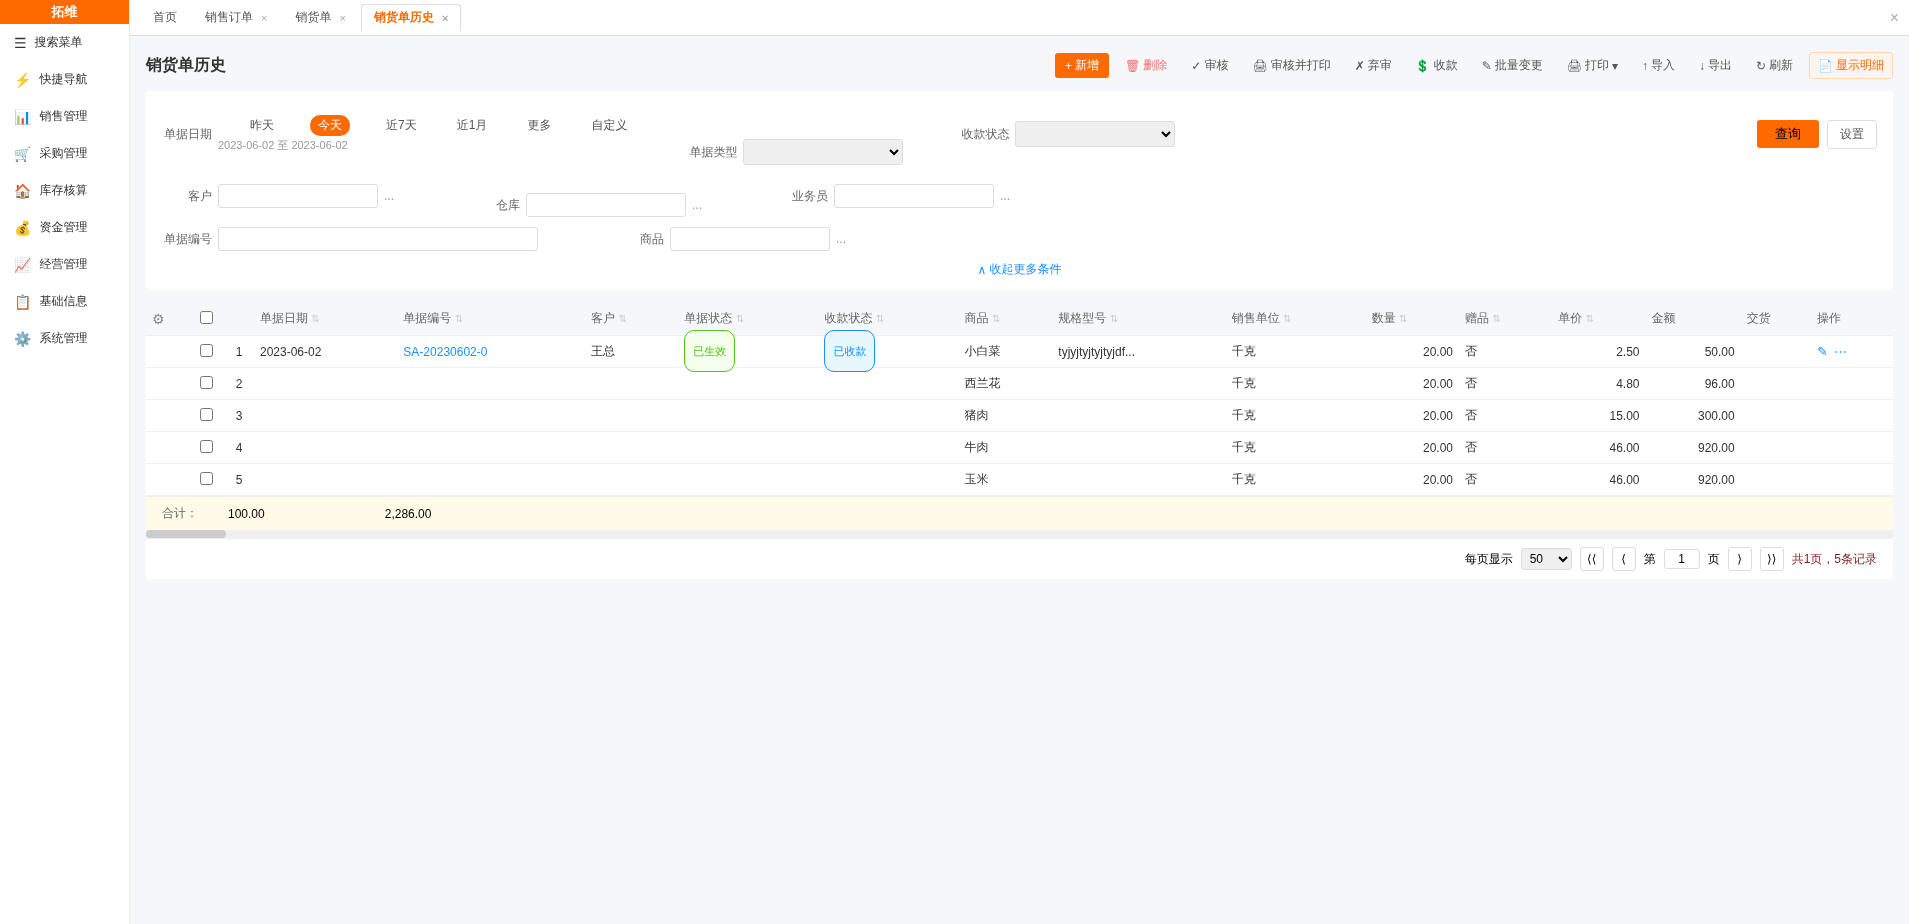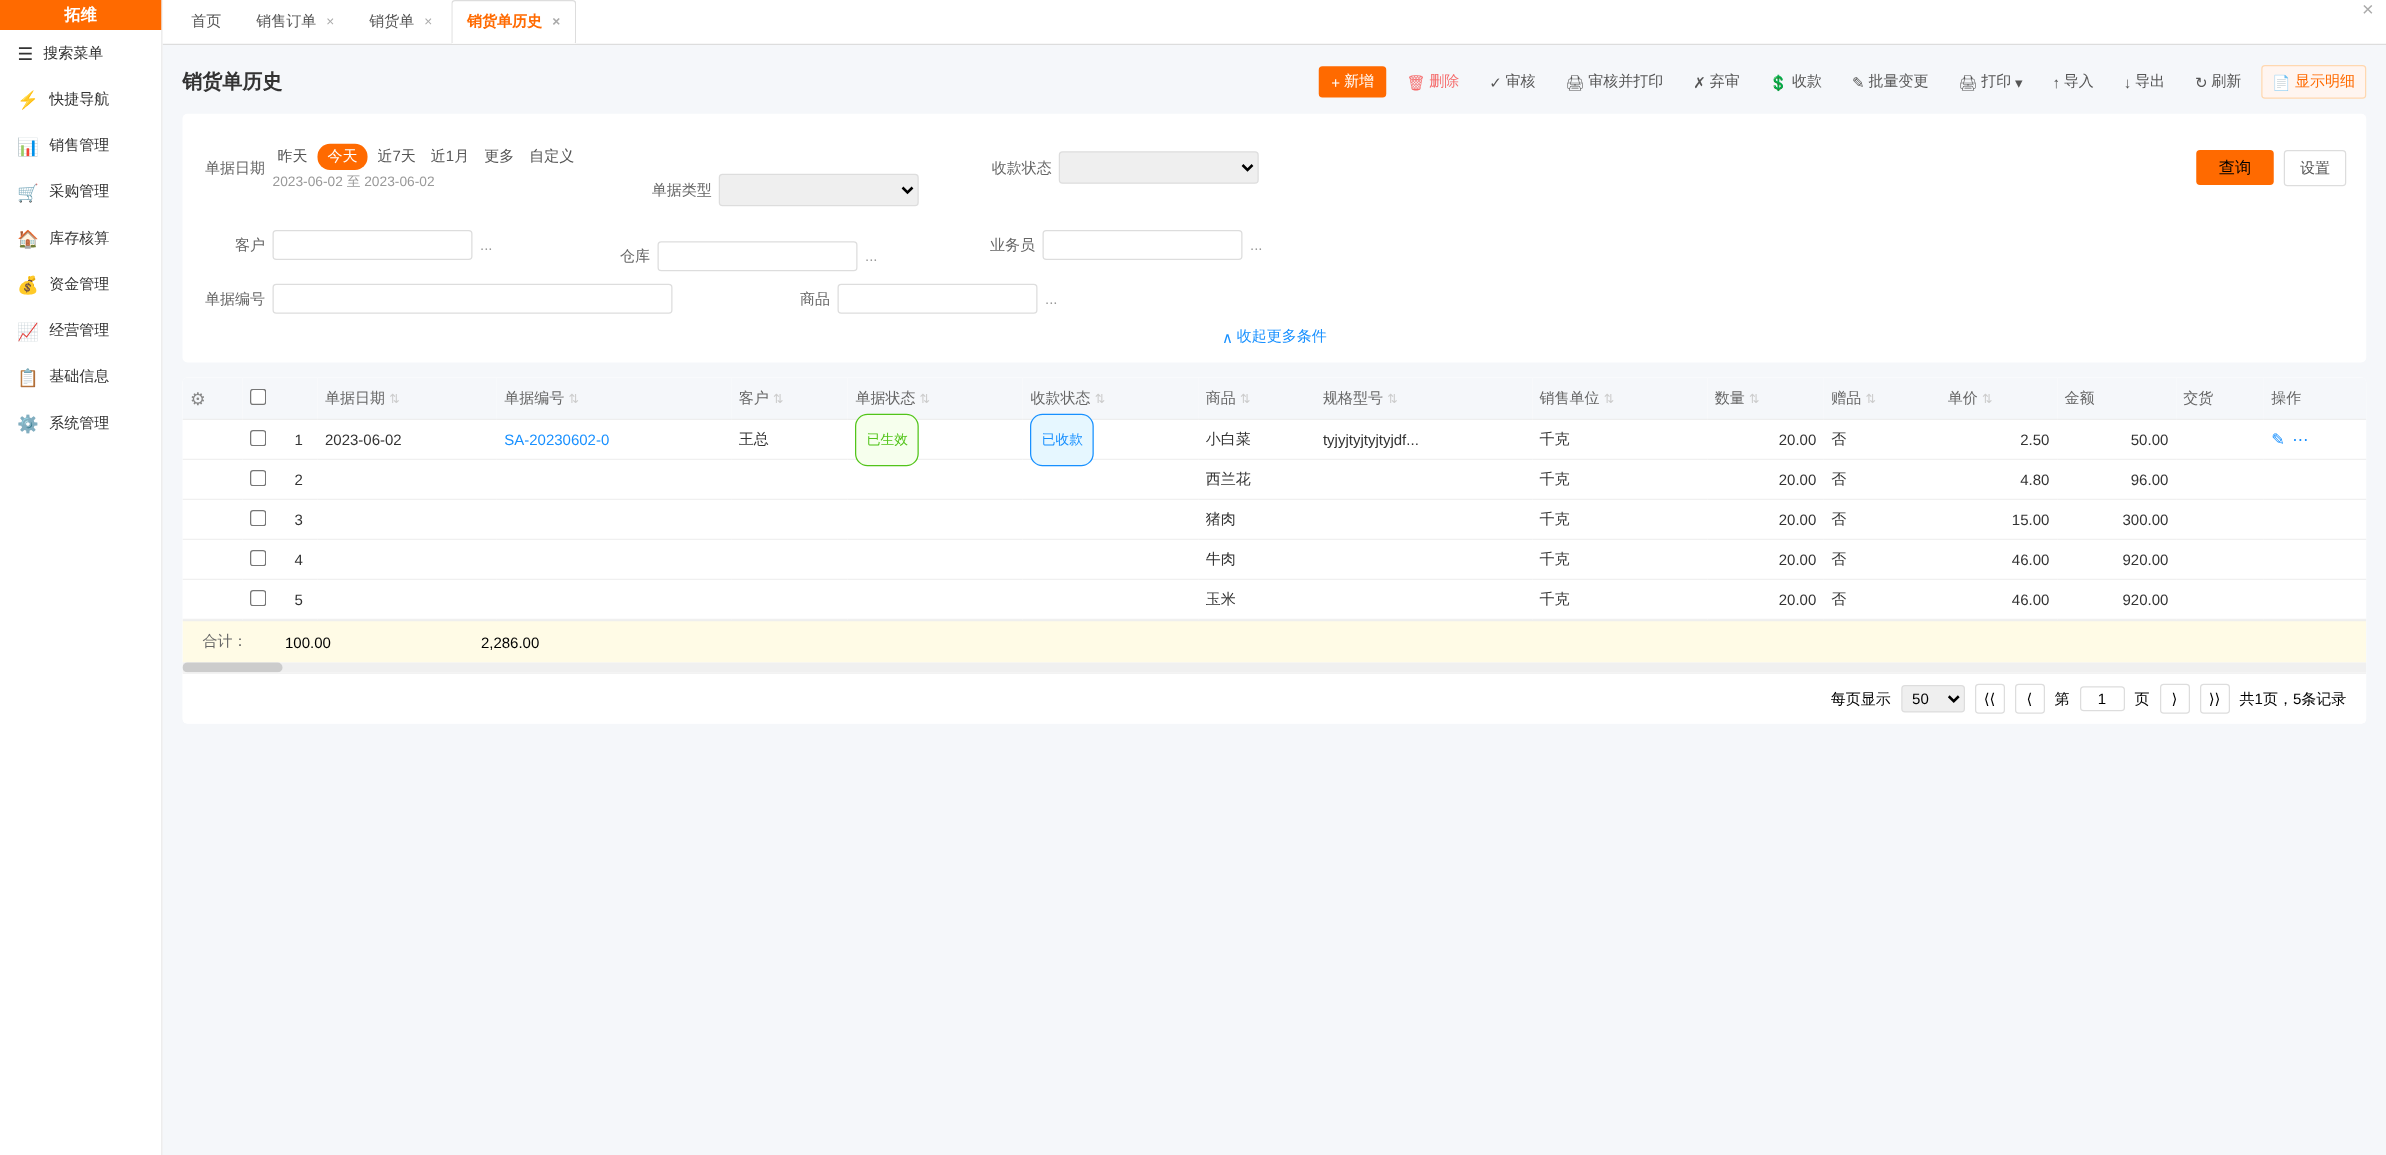--- a/index.html
+++ b/index.html
@@ -8,21 +8,21 @@
     
     .sidebar { width: 130px; background: #fff; display: flex; flex-direction: column; border-right: 1px solid #e8e8e8; flex-shrink: 0; }
     .sidebar-logo { height: 24px; background: #ff6a00; display: flex; align-items: center; justify-content: center; color: #fff; font-size: 13px; font-weight: bold; }
     .sidebar-item { display: flex; align-items: center; padding: 10px 14px; cursor: pointer; color: #333; gap: 8px; }
     .sidebar-item .icon { font-size: 14px; }
 
     
     .main { flex: 1; display: flex; flex-direction: column; overflow: hidden; }
 
     
-    .tab-bar { background: #fff; border-bottom: 1px solid #ddd; display: flex; height: 36px; padding: 0 10px; gap: 2px; }
+    .tab-bar { background: #fff; border-bottom: 1px solid #ddd; display: flex; align-items: center; height: 36px; padding: 0 10px; gap: 2px; }
     .tab { padding: 4px 12px; border: 1px solid transparent; border-radius: 3px 3px 0 0; cursor: pointer; color: #555; display: flex; align-items: center; gap: 4px; white-space: nowrap; }
     .tab.active { background: #fff; border-color: #ddd; border-bottom-color: #fff; color: #ff6a00; font-weight: bold; }
     .tab .close-btn { color: #aaa; font-size: 11px; margin-left: 4px; }
     .tab-close-all { margin-left: auto; color: #aaa; cursor: pointer; font-size: 16px; }
 
     
     .content { flex: 1; overflow: auto; padding: 16px; background: #f5f7fa; }
 
     
     .page-header { display: flex; align-items: center; justify-content: space-between; margin-bottom: 12px; }
@@ -33,21 +33,21 @@
     .toolbar-btn.danger { color: #f56c6c; }
 
     
     .filter-area { background: #fff; border-radius: 4px; padding: 12px 16px; margin-bottom: 12px; }
     .filter-row { display: flex; align-items: center; gap: 16px; margin-bottom: 10px; flex-wrap: wrap; }
     .filter-item { display: flex; align-items: center; gap: 6px; }
     .filter-label { color: #666; white-space: nowrap; min-width: 50px; text-align: right; }
     .filter-input { border: 1px solid #ddd; border-radius: 3px; padding: 4px 8px; width: 160px; color: #333; }
     .filter-input-wide { width: 320px; }
     .date-shortcut { display: flex; gap: 4px; margin-bottom: 2px; }
-    .date-shortcut span { cursor: pointer; color: #555; padding: 2px 4px; border-radius: 2px; }
+    .date-shortcut span { cursor: pointer; color: #555; padding: 2px 4px; border-radius: 2px; margin-left: 28px; }
     .date-text { color: #999; font-size: 11px; }
     .filter-select { border: 1px solid #ddd; border-radius: 3px; padding: 4px 8px; width: 160px; }
     .filter-ellipsis { color: #999; cursor: pointer; }
     .collapse-btn { color: #1890ff; cursor: pointer; display: flex; align-items: center; gap: 3px; justify-content: center; margin-top: 4px; }
     .query-btn { background: #ff6a00; color: #000000; border: none; border-radius: 3px; padding: 5px 18px; cursor: pointer; font-size: 13px; }
     .setting-btn { background: #fff; color: #555; border: 1px solid #ddd; border-radius: 3px; padding: 5px 12px; cursor: pointer; }
 
     
     .table-container { background: #fff; border-radius: 4px; overflow: hidden; }
     table { width: 100%; border-collapse: collapse; }
@@ -61,21 +61,21 @@
     .status-active { border-color: #52c41a; color: #52c41a; background: #f6ffed; }
     .status-paid { border-color: #1890ff; color: #1890ff; background: #e6f7ff; }
     .table-footer { background: #fffbe6; padding: 8px 16px; display: flex; align-items: center; border-top: 1px solid #eee; }
     .footer-label { color: #666; margin-right: 30px; }
 
     
     .pagination-bar { display: flex; align-items: center; justify-content: flex-end; padding: 8px 16px; background: #fff; border-top: 1px solid #eee; gap: 8px; }
     .page-size-select { border: 1px solid #ddd; border-radius: 3px; padding: 2px 4px; }
     .page-nav-btn { border: 1px solid #ddd; background: #fff; border-radius: 3px; width: 24px; height: 24px; cursor: pointer; display: flex; align-items: center; justify-content: center; }
     .page-input { border: 1px solid #ddd; border-radius: 3px; width: 36px; text-align: center; padding: 2px; }
-    .page-info { color: #000000; }
+    .page-info { color: #7f1d1d; }
 
     
     .scroll-bar { height: 8px; background: #f0f0f0; }
     .scroll-thumb { height: 8px; width: 80px; background: #ccc; border-radius: 4px; }
     .gear-icon { font-size: 14px; color: #888; cursor: pointer; }
     .op-btns { display: flex; gap: 6px; }
     .op-btn { color: #1890ff; cursor: pointer; font-size: 13px; }
   </style>
 </head>
 <body>

